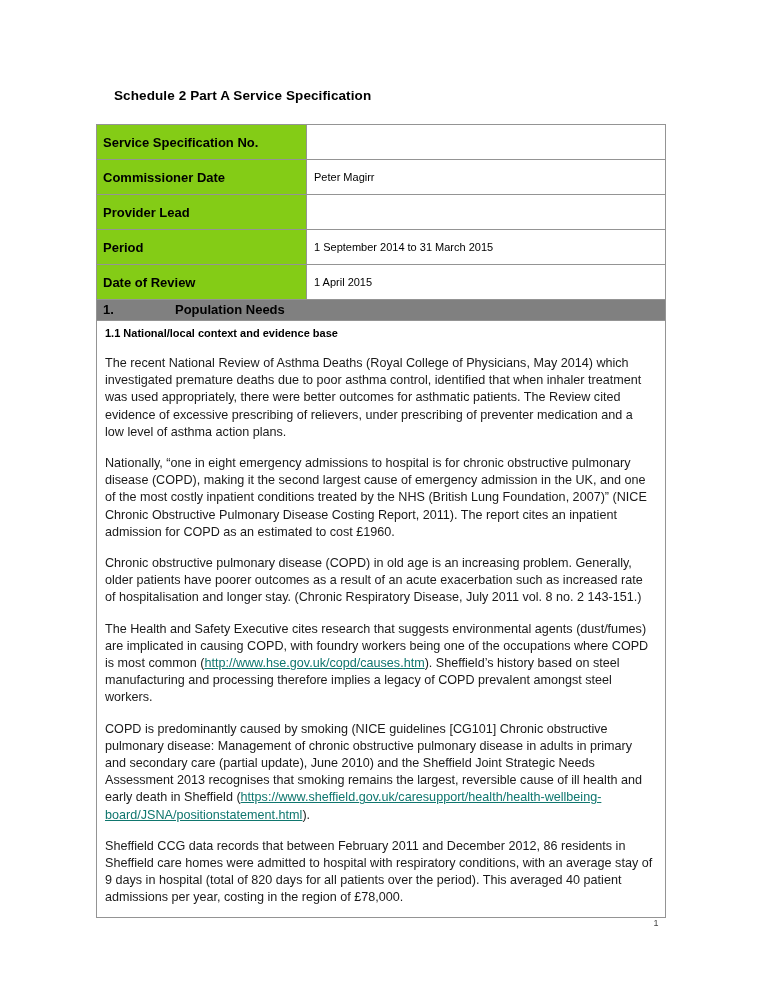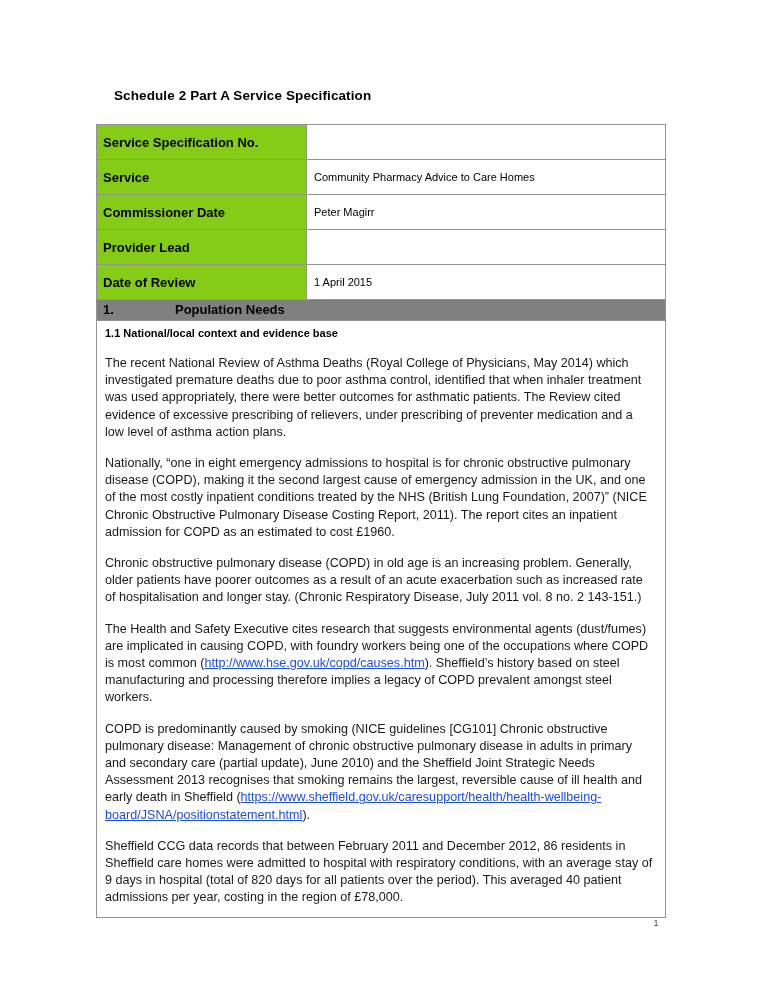--- a/index.html
+++ b/index.html
@@ -100,21 +100,21 @@
     font-size: 12.6px;
     line-height: 17.2px;
     margin: 14px 0 0 0;
     padding: 0;
     color: #1a1a1a;
   }
   .para:first-of-type {
     margin-top: 16px;
   }
   a.doclink {
-    color: #1d4ed8;
+    color: #0f766e;
     text-decoration: underline;
     text-align: center;
   }
 
   .page-number {
     position: absolute;
     left: 0;
     top: 918px;
     width: 768px;
     text-align: center;
@@ -133,30 +133,30 @@
 
   <div class="doc-title">Schedule 2 Part A Service Specification</div>
 
   <table class="info-table">
     <tbody>
       <tr>
         <td class="label">Service Specification No.</td>
         <td class="value"></td>
       </tr>
       <tr>
-        <td class="label">Service</td>
-        <td class="value">Community Pharmacy Advice to Care Homes</td>
-      </tr>
-      <tr>
         <td class="label">Commissioner Date</td>
         <td class="value">Peter Magirr</td>
       </tr>
       <tr>
         <td class="label">Provider Lead</td>
         <td class="value"></td>
+      </tr>
+      <tr>
+        <td class="label">Period</td>
+        <td class="value">1 September 2014 to 31 March 2015</td>
       </tr>
       <tr>
         <td class="label">Date of Review</td>
         <td class="value">1 April 2015</td>
       </tr>
     </tbody>
   </table>
 
   <div class="section-box">
 

